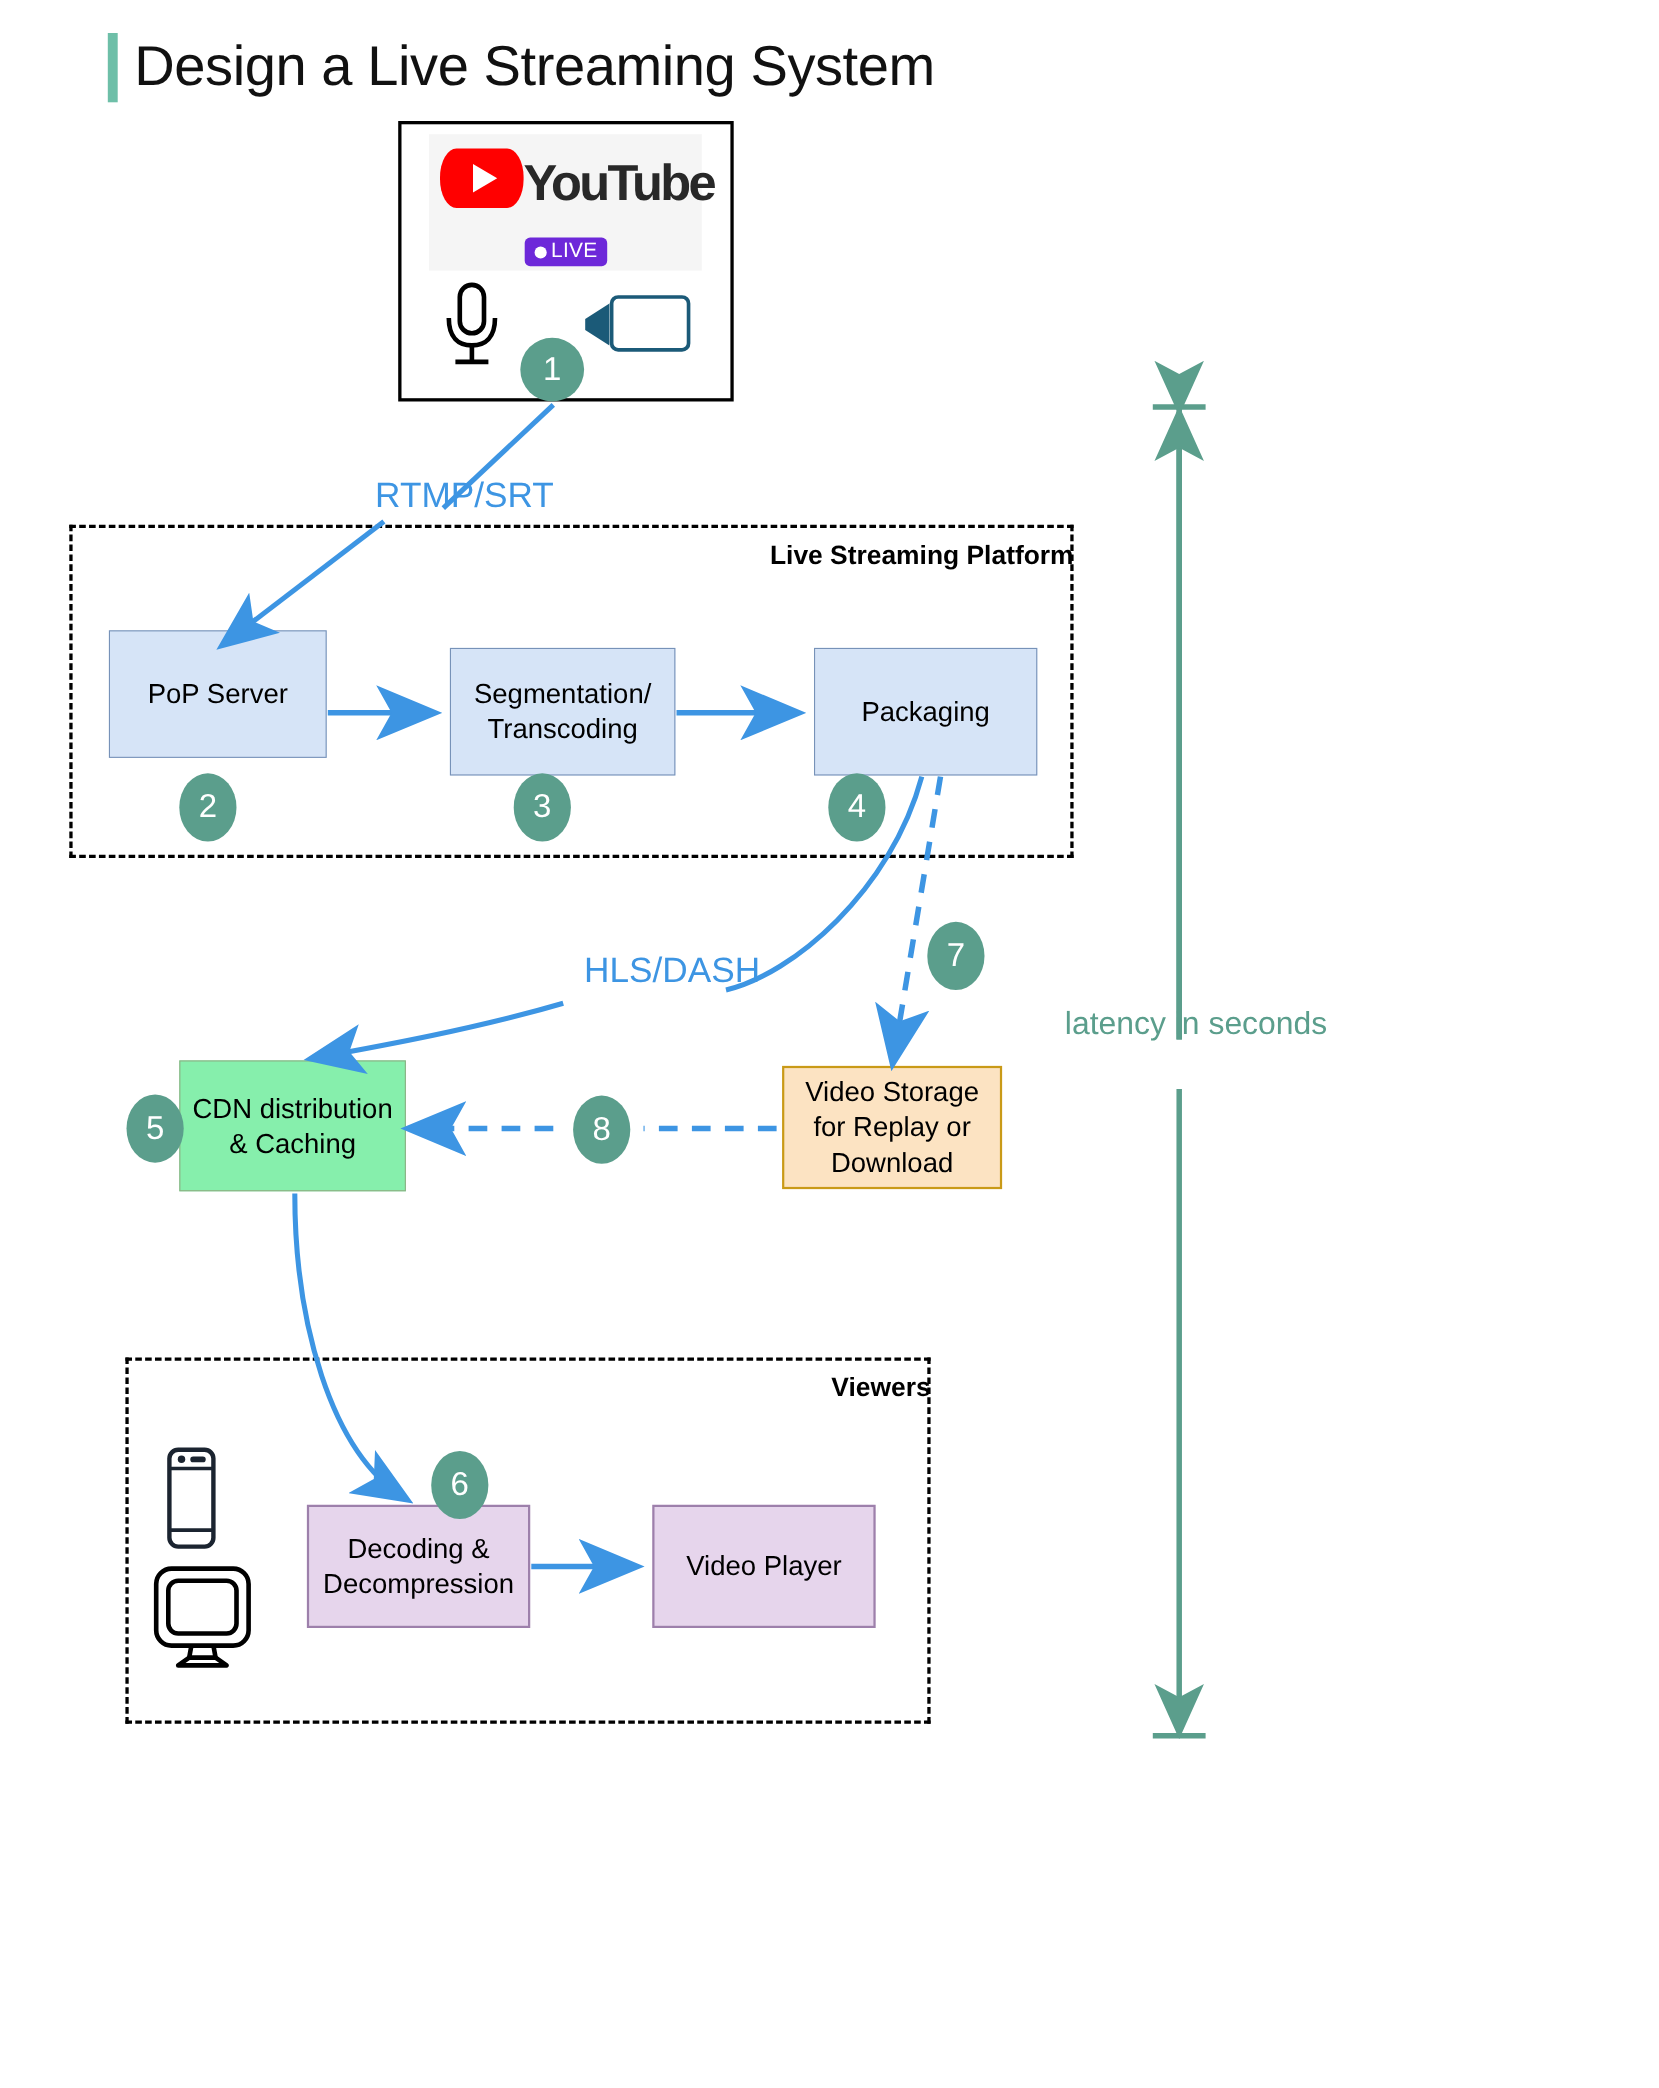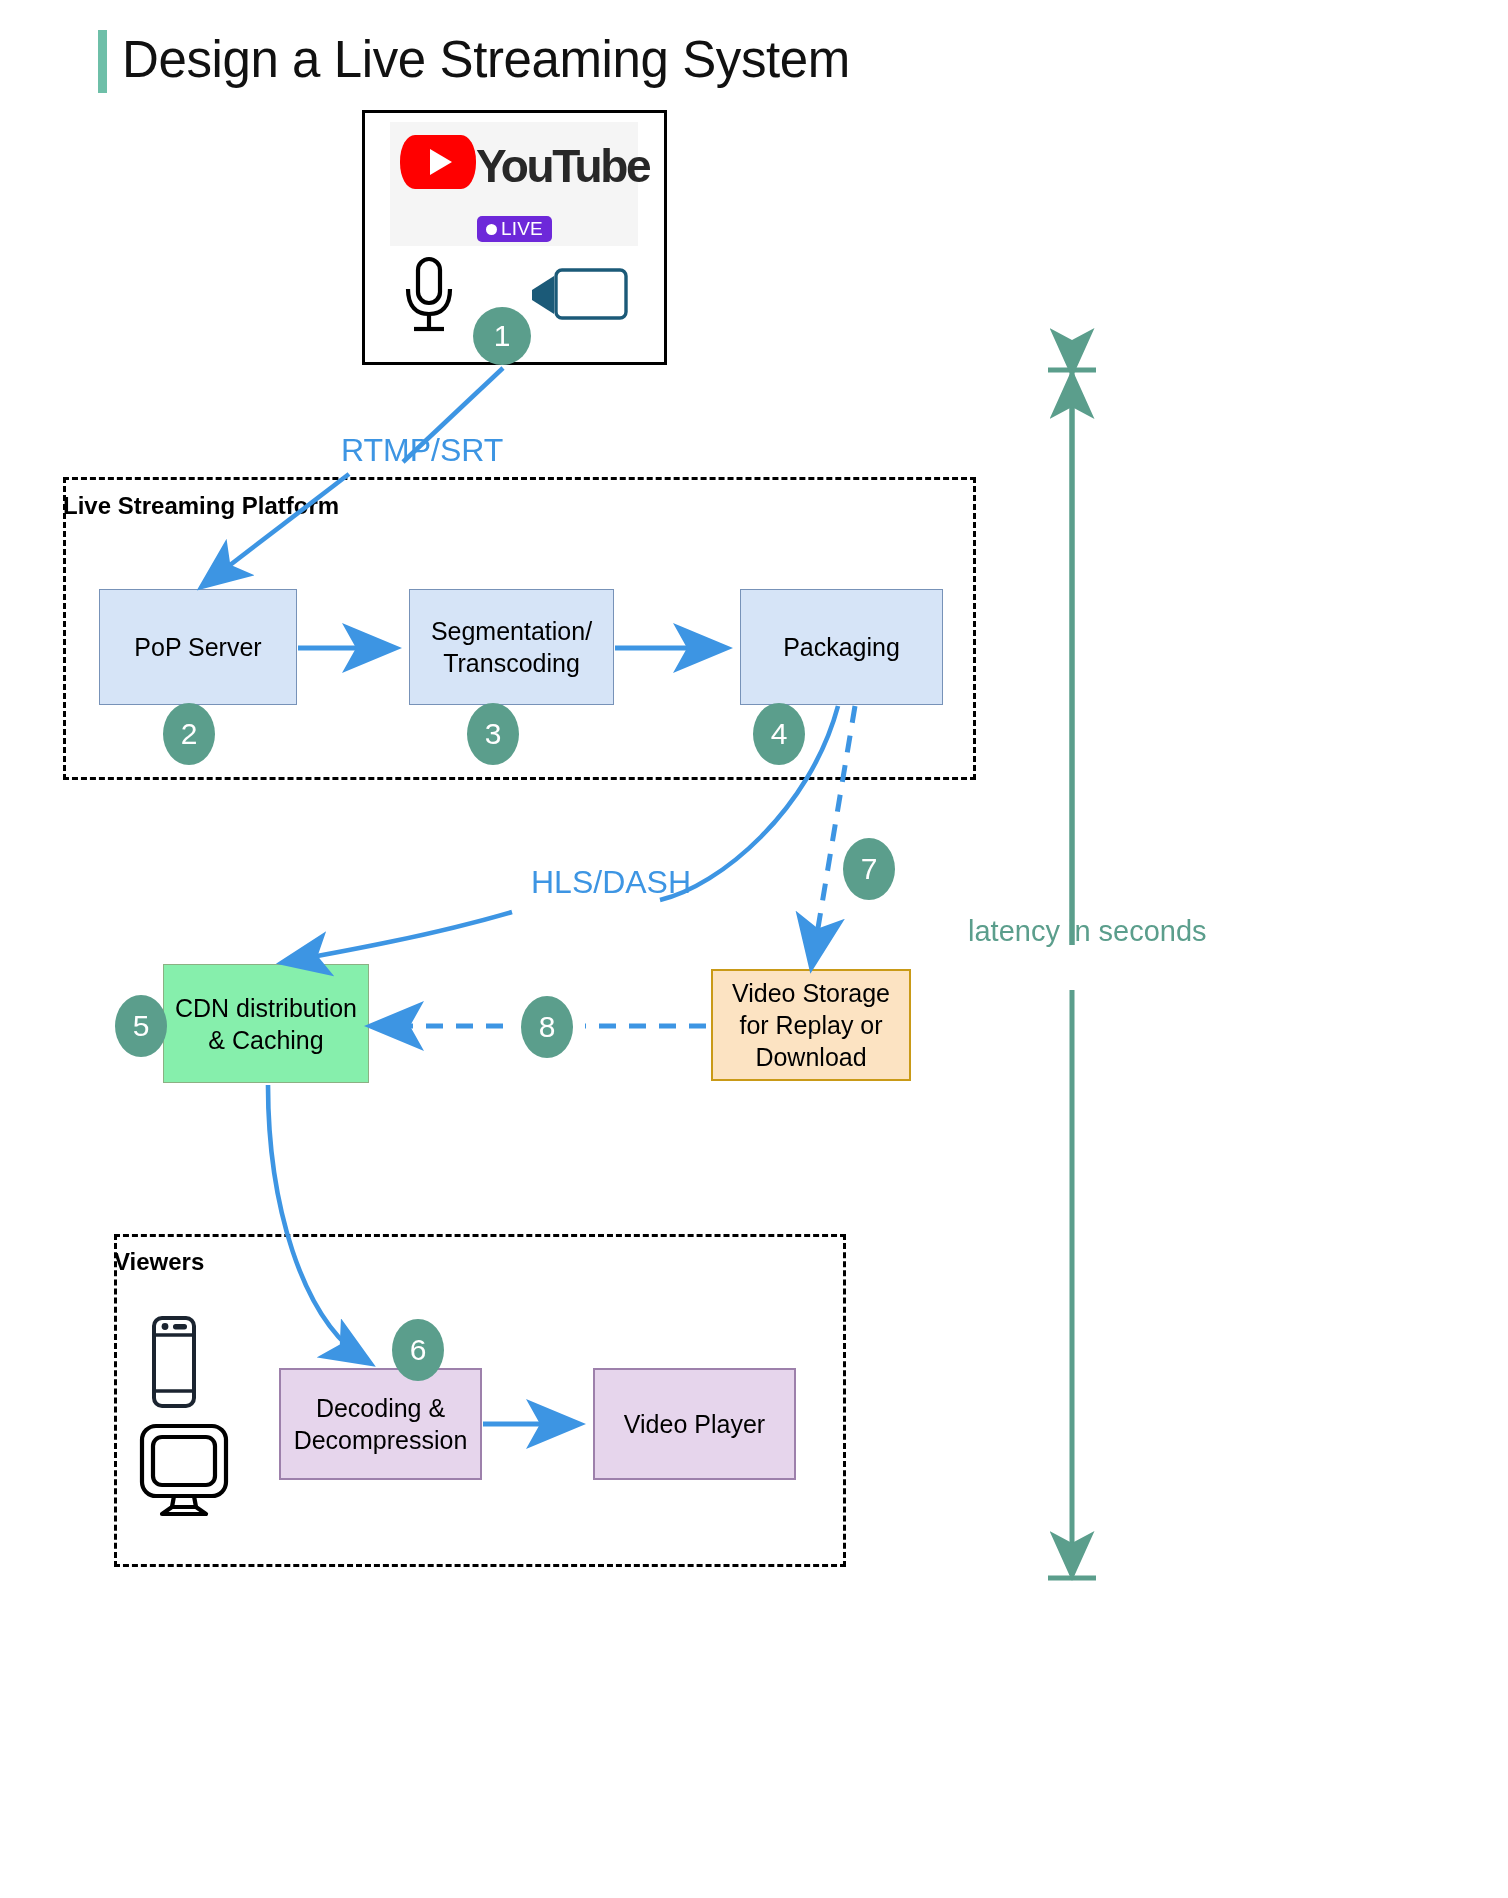--- a/index.html
+++ b/index.html
@@ -26,21 +26,21 @@
   #brand-url{
     font-size:25px;color:#1a1a1a;font-weight:700;letter-spacing:-0.2px;
     white-space:nowrap;
   }
 
   
   .dbox{
     border:3px dashed #000;box-sizing:border-box;background:transparent;
   }
   .dbox-label{
-    font-size:24px;font-weight:bold;color:#000;text-align:left;
+    font-size:24px;font-weight:bold;color:#000;text-align:right;
     white-space:nowrap;
   }
   .nodebox{
     box-sizing:border-box;display:flex;align-items:center;justify-content:center;
     text-align:center;font-size:25px;color:#000;line-height:1.28;
     padding:4px 6px;
   }
   .blue-node{background:#d6e4f7;border:1.6px solid #7792b8;}
   .green-node{background:#86efac;border:1.6px solid #8cb083;}
   .orange-node{background:#fce3c2;border:2px solid #c99a17;}
@@ -129,21 +129,21 @@
     </svg>
   </div>
 
   <div class="abs" style="left:473px;top:307px;">
     <div class="step round">1</div>
   </div>
 
   <div class="abs dbox" style="left:63px;top:477px;width:913px;height:303px;"></div>
   <div class="abs dbox-label" style="left:63px;top:492px;width:913px;">Live Streaming Platform</div>
 
-  <div class="abs nodebox blue-node" style="left:99px;top:589px;width:198px;height:116px;">
+  <div class="abs nodebox blue-node" style="left:99px;top:573px;width:198px;height:116px;">
     <span>PoP Server</span>
   </div>
   <div class="abs step" style="left:163px;top:703px;">
     <span>2</span>
   </div>
 
   <div class="abs nodebox blue-node" style="left:409px;top:589px;width:205px;height:116px;flex-direction:column;">
     <span>Segmentation/</span>
     <span>Transcoding</span>
   </div>

